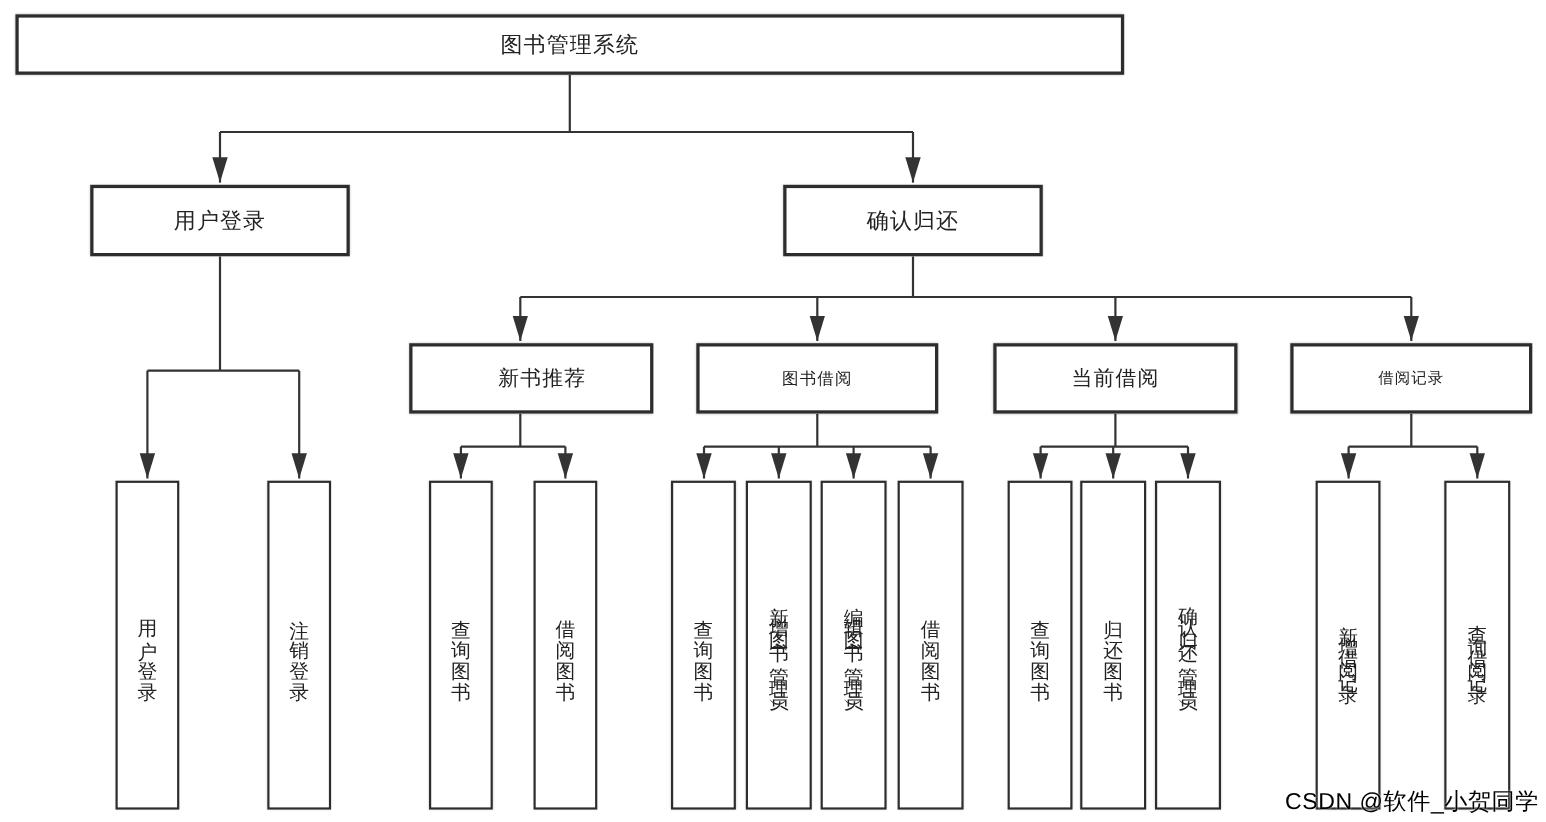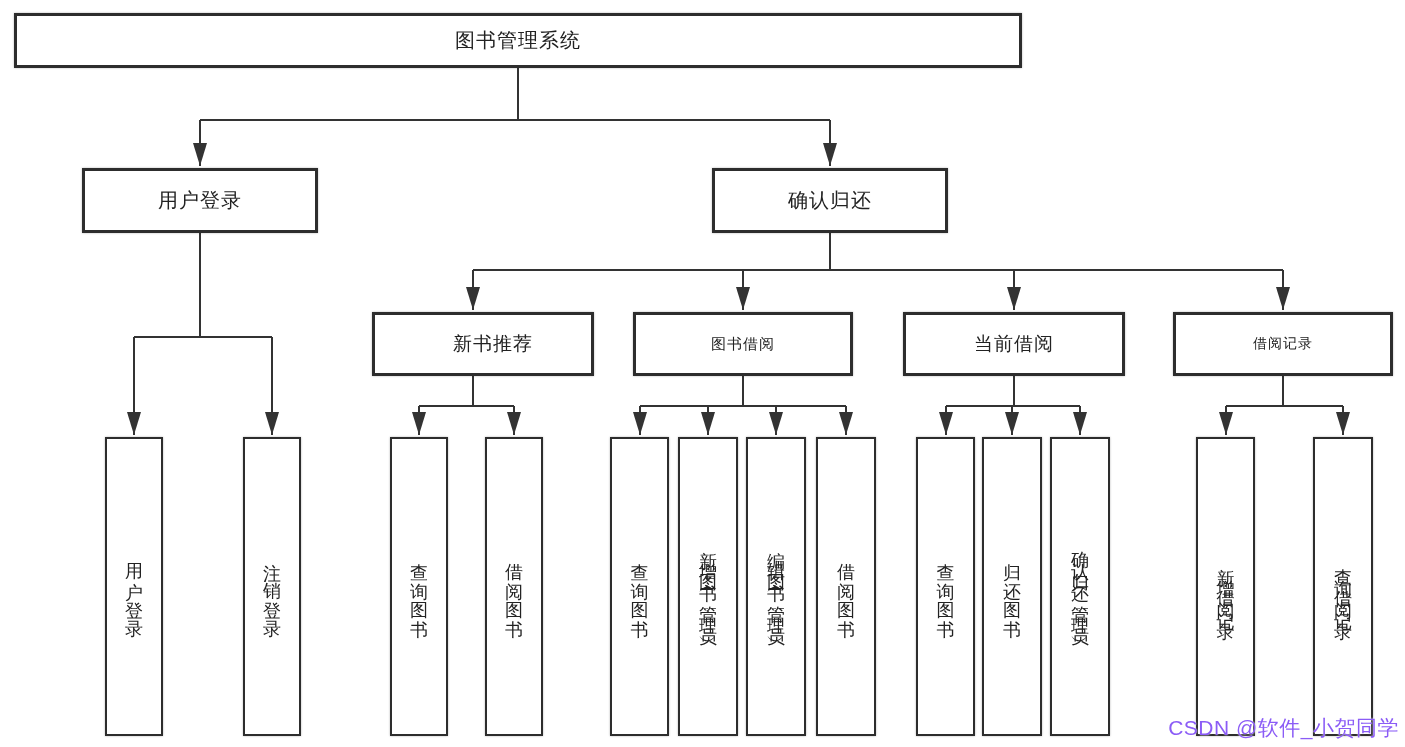--- a/index.html
+++ b/index.html
@@ -39,21 +39,21 @@
     font-size:18px;
     letter-spacing:19px;
     line-height:1;
     white-space:nowrap;
   }
   .leaf span.long{letter-spacing:11px;}
   .watermark{
     position:absolute;
     right:6px;bottom:5px;
     font-size:21px;
-    color:#8b5cf6;
+    color:#000000;
     text-shadow:0 0 2px #ffffff;
     z-index:5;
     letter-spacing:0.5px;
   }
 </style>
 </head>
 <body>
 
 <div class="canvas">
 

